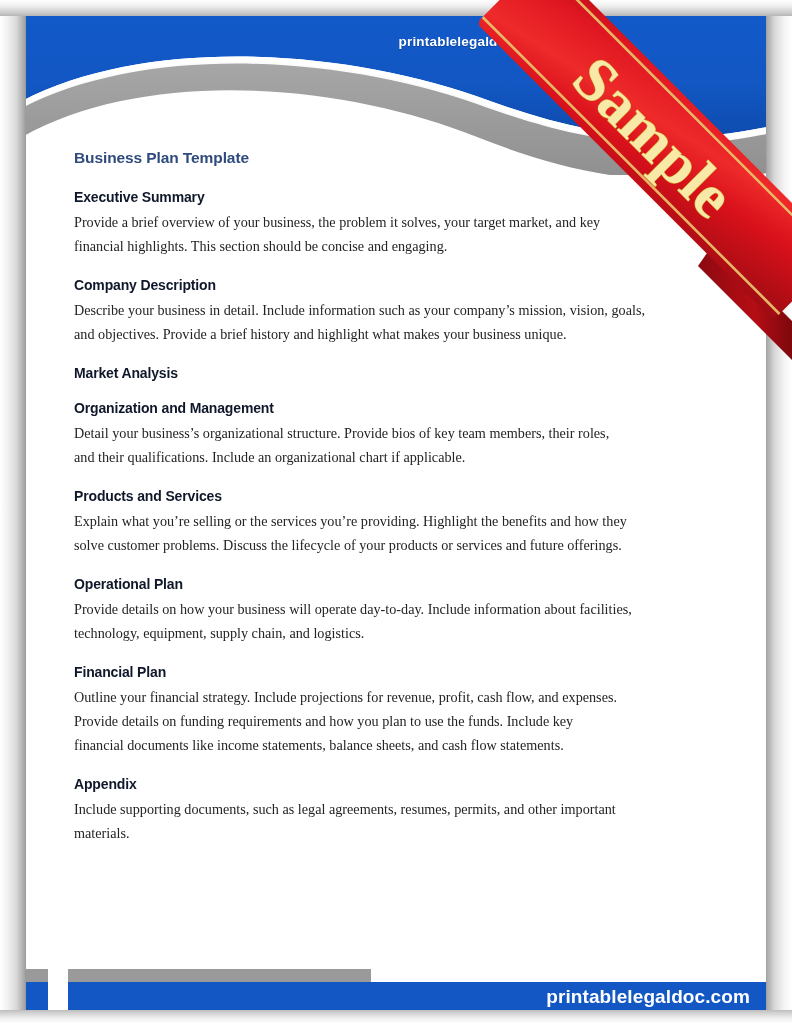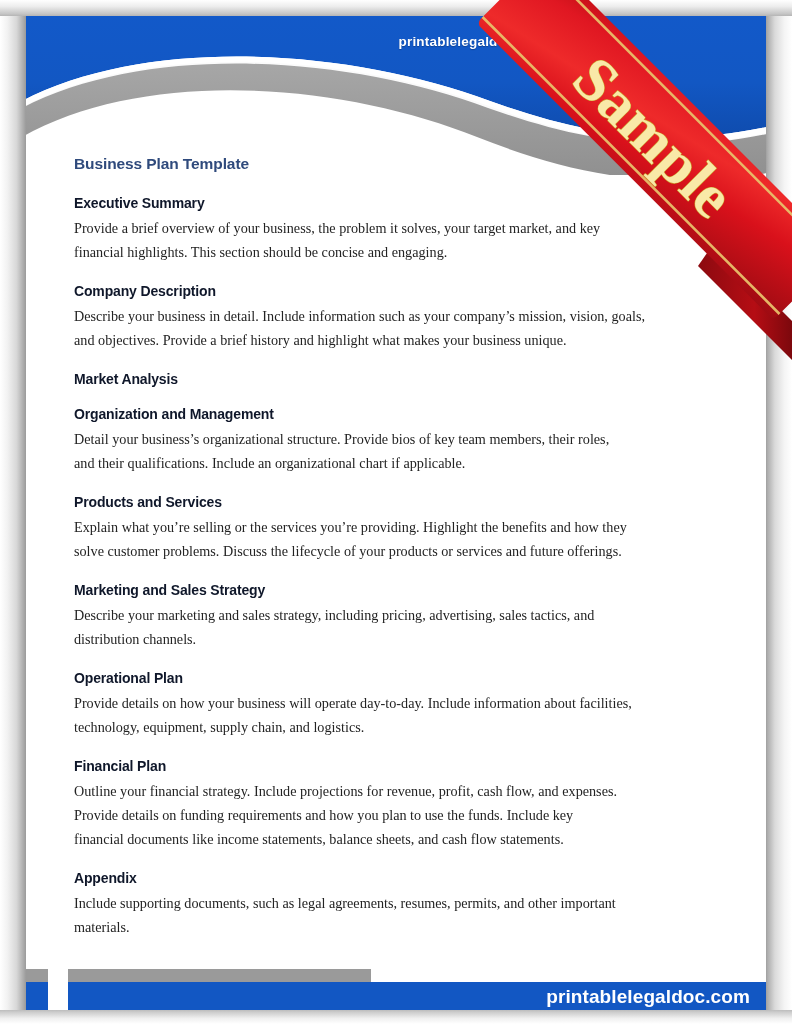--- a/index.html
+++ b/index.html
@@ -104,21 +104,21 @@
     fill: #f9e9a8;
     stroke: #c9a227;
     stroke-width: 1.1px;
     paint-order: stroke fill;
   }
 
   
   .doc-body {
     position: absolute;
     left: 74px;
-    top: 155px;
+    top: 149px;
     width: 578px;
   }
   .doc-title {
     color: #2f4a7c;
     font-family: "Liberation Sans", sans-serif;
     font-weight: bold;
     font-size: 15.5px;
     letter-spacing: -0.1px;
     margin: 0 0 22px 0;
   }
@@ -286,24 +286,20 @@
     <div class="section sec-org">
       <h2 class="section-heading">Organization and Management</h2>
       <p class="section-body">Detail your business’s organizational structure. Provide bios of key team members, their roles, and their qualifications. Include an organizational chart if applicable.</p>
     </div>
 
     <div class="section sec-prod">
       <h2 class="section-heading">Products and Services</h2>
       <p class="section-body">Explain what you’re selling or the services you’re providing. Highlight the benefits and how they solve customer problems. Discuss the lifecycle of your products or services and future offerings.</p>
     </div>
 
-    <div class="section sec-mkt">
-      <h2 class="section-heading">Marketing and Sales Strategy</h2>
-      <p class="section-body">Describe your marketing and sales strategy, including pricing, advertising, sales tactics, and distribution channels.</p>
-    </div>
 
     <div class="section sec-oper">
       <h2 class="section-heading">Operational Plan</h2>
       <p class="section-body">Provide details on how your business will operate day-to-day. Include information about facilities, technology, equipment, supply chain, and logistics.</p>
     </div>
 
     <div class="section sec-fin">
       <h2 class="section-heading">Financial Plan</h2>
       <p class="section-body">Outline your financial strategy. Include projections for revenue, profit, cash flow, and expenses. Provide details on funding requirements and how you plan to use the funds. Include key financial documents like income statements, balance sheets, and cash flow statements.</p>
     </div>

